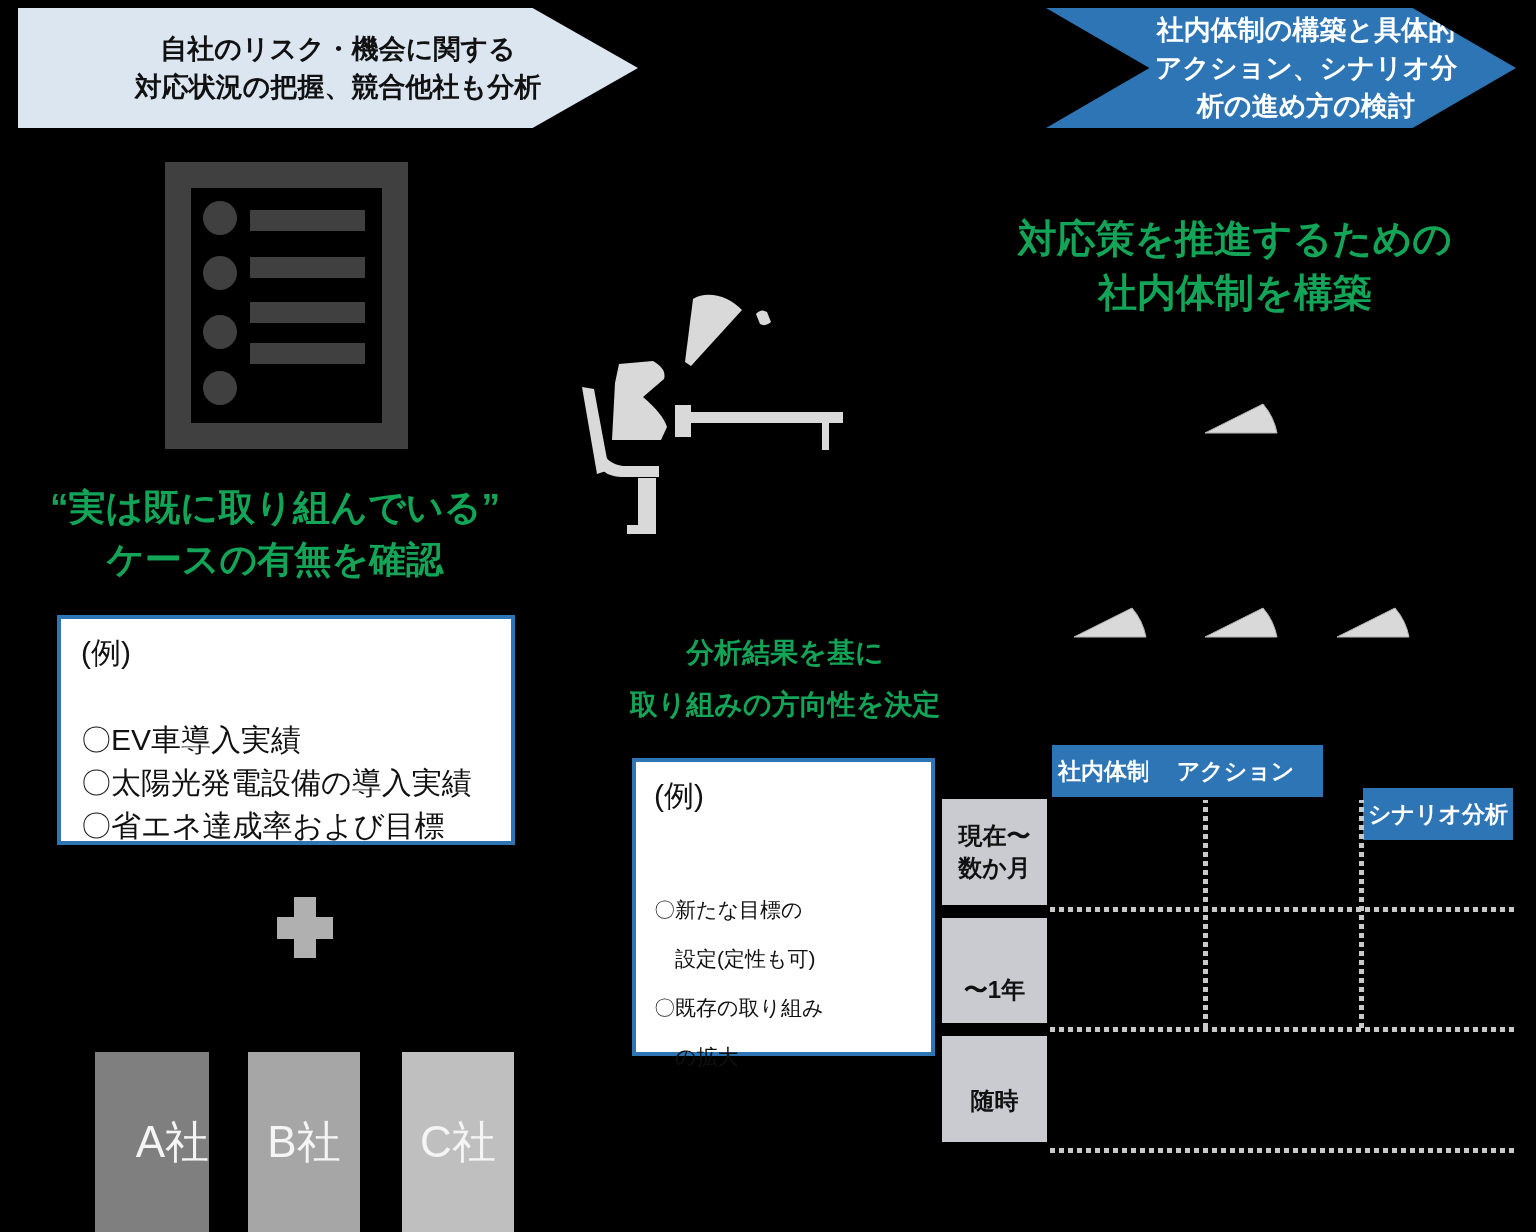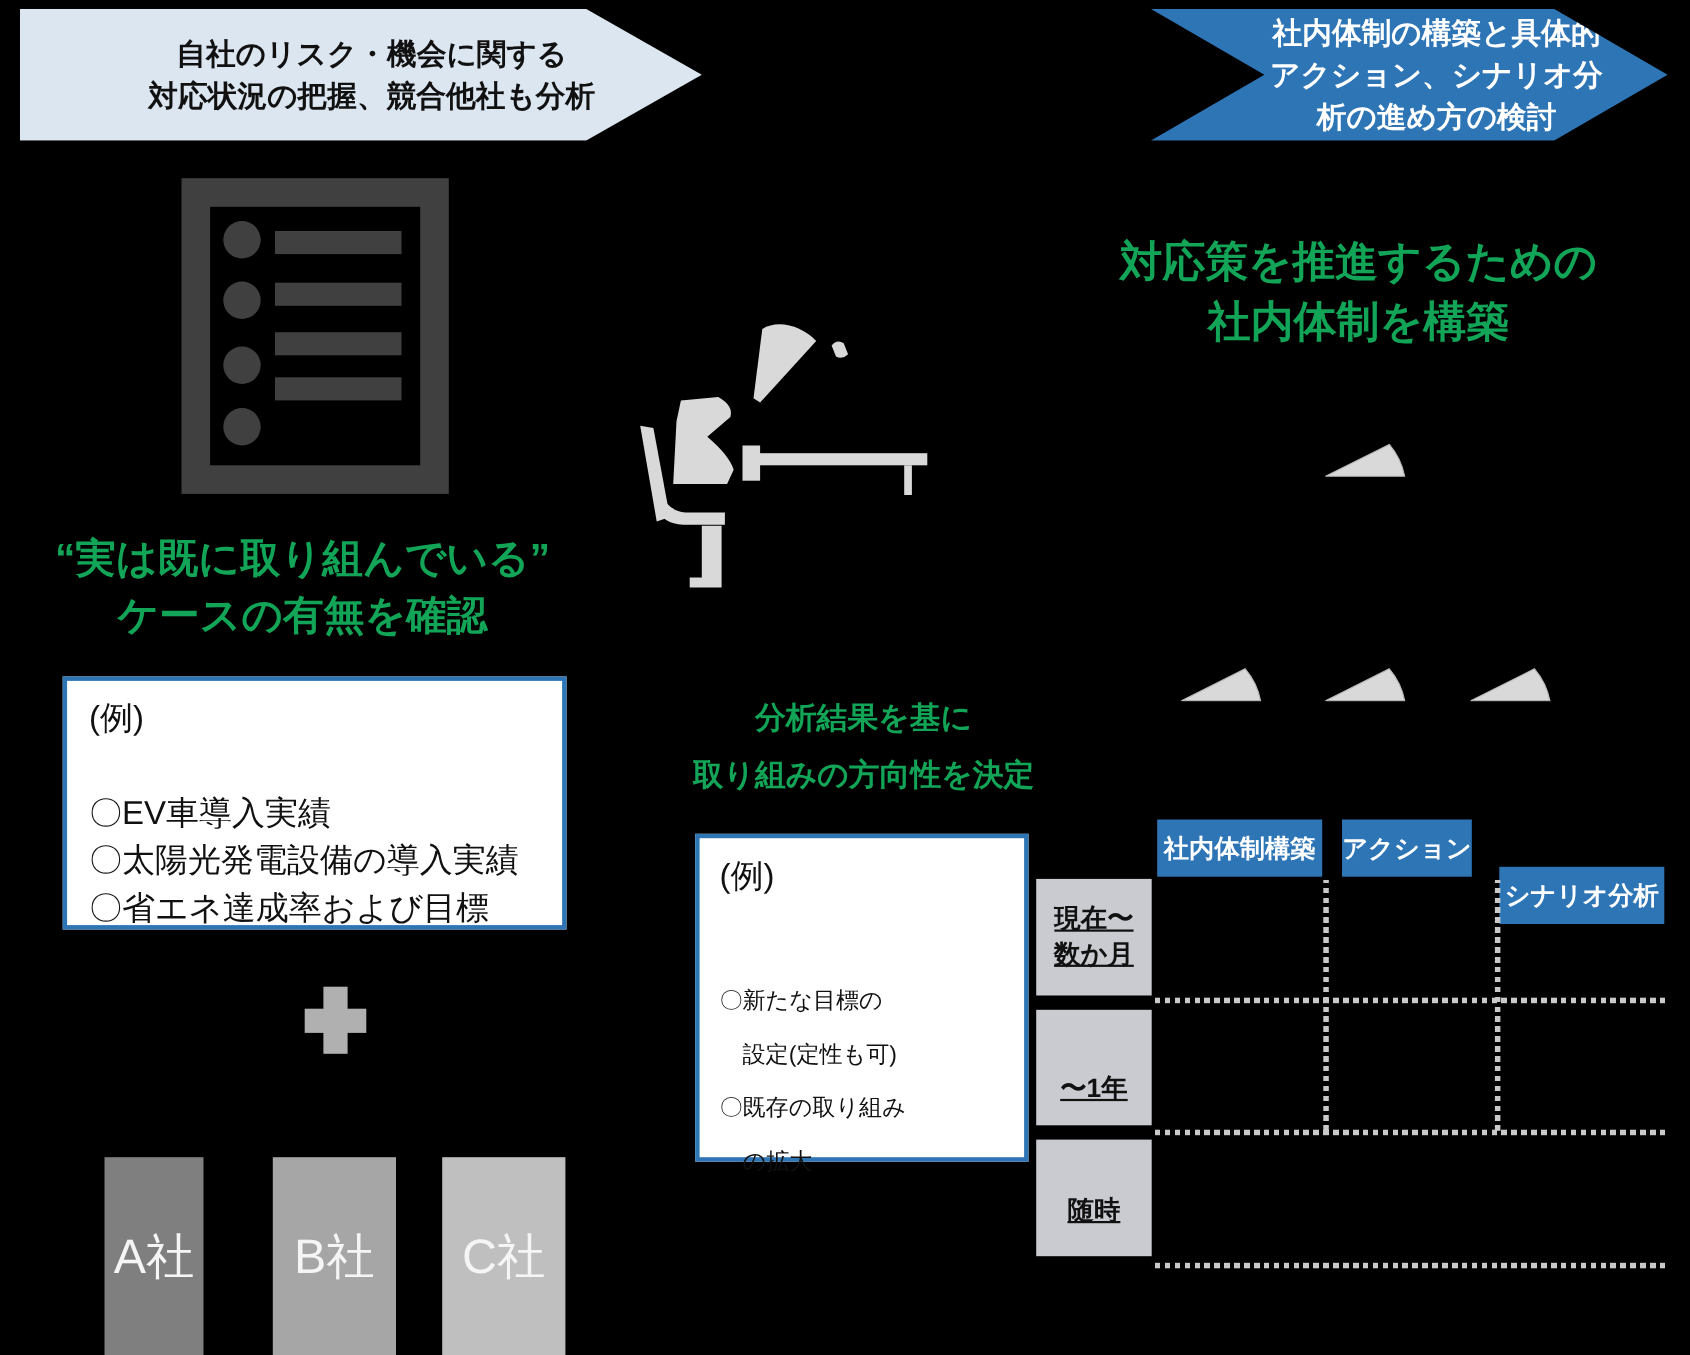--- a/index.html
+++ b/index.html
@@ -37,32 +37,32 @@
   .exbox2{left:632px;top:758px;width:303px;height:298px;padding:14px 18px;}
   .exbox .extitle{font-size:30px;}
   .exbox1 .exitems{margin-top:44px;font-size:30px;line-height:43px;}
   .exbox2 .exitems{margin-top:68px;font-size:21px;line-height:49px;}
 
   
   .plus-h{left:277px;top:917px;width:56px;height:22px;background:#b0b0b0;}
   .plus-v{left:294px;top:897px;width:22px;height:61px;background:#b0b0b0;}
   .cbar{top:1052px;height:180px;display:flex;align-items:center;justify-content:center;
         font-size:44px;color:#f5f5f5;}
-  .cbarA{left:95px;width:90px;background:#7f7f7f;}
+  .cbarA{left:95px;width:114px;background:#7f7f7f;justify-content:flex-end;}
   .cbarB{left:248px;width:112px;background:#a6a6a6;}
   .cbarC{left:402px;width:112px;background:#bfbfbf;}
 
   
   .thead{top:745px;height:52px;background:#2e75b6;color:#fff;font-weight:bold;font-size:23px;
          display:flex;align-items:center;justify-content:center;}
   .th1{left:1052px;width:150px;}
-  .th2{left:1220px;width:118px;font-family:Liberation Mono, monospace;}
+  .th2{left:1148px;width:175px;font-family:Liberation Mono, monospace;}
   .th3{left:1363px;width:150px;margin-top:43px;}
   .rlabel{left:942px;width:105px;background:#c9cbd0;color:#111;font-weight:bold;font-size:24px;
-          display:flex;align-items:center;justify-content:center;text-align:center;line-height:32px;text-decoration:underline;}
+          display:flex;align-items:center;justify-content:center;text-align:center;line-height:32px;}
   .r1{top:799px;height:106px;}
   .r2{top:918px;height:105px;padding-top:39px;box-sizing:border-box;}
   .r3{top:1036px;height:106px;padding-top:24px;box-sizing:border-box;}
   .dash-h{height:5px;background:repeating-linear-gradient(90deg,#c9c9c9 0 5px,transparent 5px 9px);}
   .dash-v{width:5px;background:repeating-linear-gradient(0deg,#c9c9c9 0 5px,transparent 5px 9px);}
   .dh1{left:1050px;top:907px;width:465px;}
   .dh2{left:1050px;top:1027px;width:465px;}
   .dh3{left:1050px;top:1148px;width:465px;}
   .dv1{left:1203px;top:800px;height:228px;}
   .dv2{left:1359px;top:800px;height:228px;}

